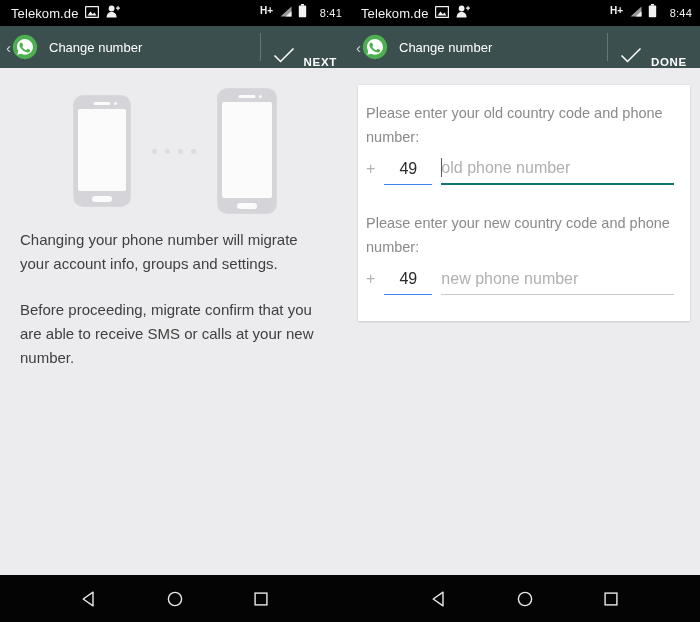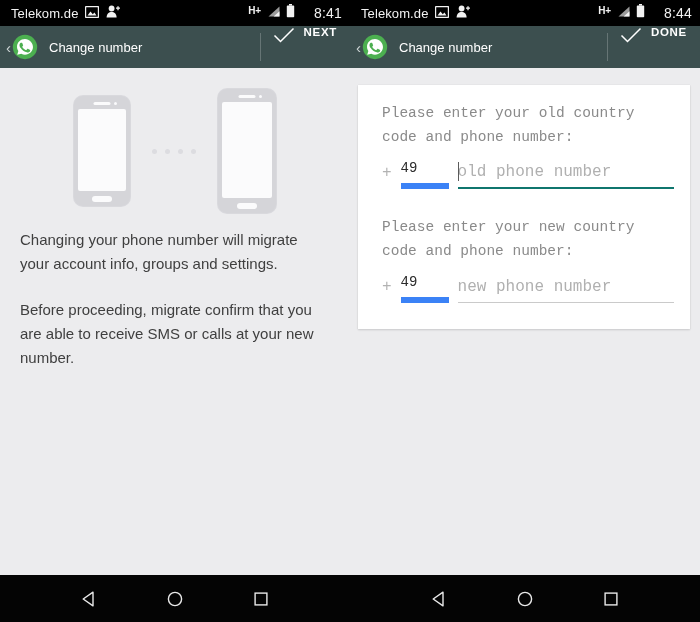--- a/index.html
+++ b/index.html
@@ -36,21 +36,21 @@
     letter-spacing: .1px;
     white-space: nowrap;
   }
   .sb-left-icons { display: flex; align-items: center; gap: 7px; margin-left: 7px; }
   .sb-spacer { flex: 1; }
   .sb-right { display: flex; align-items: center; gap: 5px; }
   .net-type {
     font-size: 10px; font-weight: bold; letter-spacing: -.2px;
     position: relative; top: -3px;
   }
-  .clock { font-size: 14px; letter-spacing: .2px; margin-left: 14px; }
+  .clock { font-size: 11px; letter-spacing: .2px; margin-left: 8px; }
   .ic { display: block; }
 
   
   .actionbar {
     height: 42px;
     background: #3c4f4f;
     display: flex;
     align-items: center;
     padding-left: 6px;
   }
@@ -68,21 +68,21 @@
     margin-left: 11px;
     white-space: nowrap;
     font-weight: normal;
   }
   .ab-spacer { flex: 1; }
   .ab-divider {
     width: 1px; height: 28px;
     background: rgba(255,255,255,.22);
   }
   .ab-action {
-    display: flex; align-items: flex-start;
+    display: flex; align-items: flex-end;
     height: 42px;
     padding: 0 13px 0 12px;
     gap: 9px;
   }
   .ab-action-label {
     color: #ffffff;
     font-size: 11.5px;
     font-weight: bold;
     letter-spacing: .7px;
   }
@@ -144,48 +144,48 @@
     font-size: 15px;
     line-height: 24px;
     margin-bottom: 22px;
   }
   .copy p:last-child { margin-bottom: 0; }
 
   
   .card-wrap { padding: 17px 10px 0 8px; }
   .card {
     background: #ffffff;
-    padding: 16px 16px 18px 24px;
+    padding: 16px 16px 18px 8px;
     box-shadow: 0 1px 2px rgba(0,0,0,.14), 0 0 1px rgba(0,0,0,.10);
-    font-family: Liberation Mono, monospace;
   }
   .field-label {
     color: #8a8a8a;
     font-size: 14.5px;
     line-height: 24px;
     margin-bottom: 8px;
   }
   .field-row {
     display: flex;
     align-items: flex-end;
     gap: 9px;
   }
   .plus {
     color: #b2b2b2;
     font-size: 16px;
     line-height: 24px;
     padding-bottom: 4px;
   }
   .cc {
     width: 48px;
+    text-align: center;
     color: #2b2b2b;
-    font-size: 14px;
+    font-size: 16px;
     line-height: 22px;
     padding-bottom: 4px;
-    border-bottom: 6px solid #3b82f6;
+    border-bottom: 1px solid #3b82f6;
   }
   .num {
     flex: 1;
     color: #b0b0b0;
     font-size: 16px;
     line-height: 22px;
     padding-bottom: 4px;
     border-bottom: 1px solid #cacaca;
     position: relative;
     white-space: nowrap;

